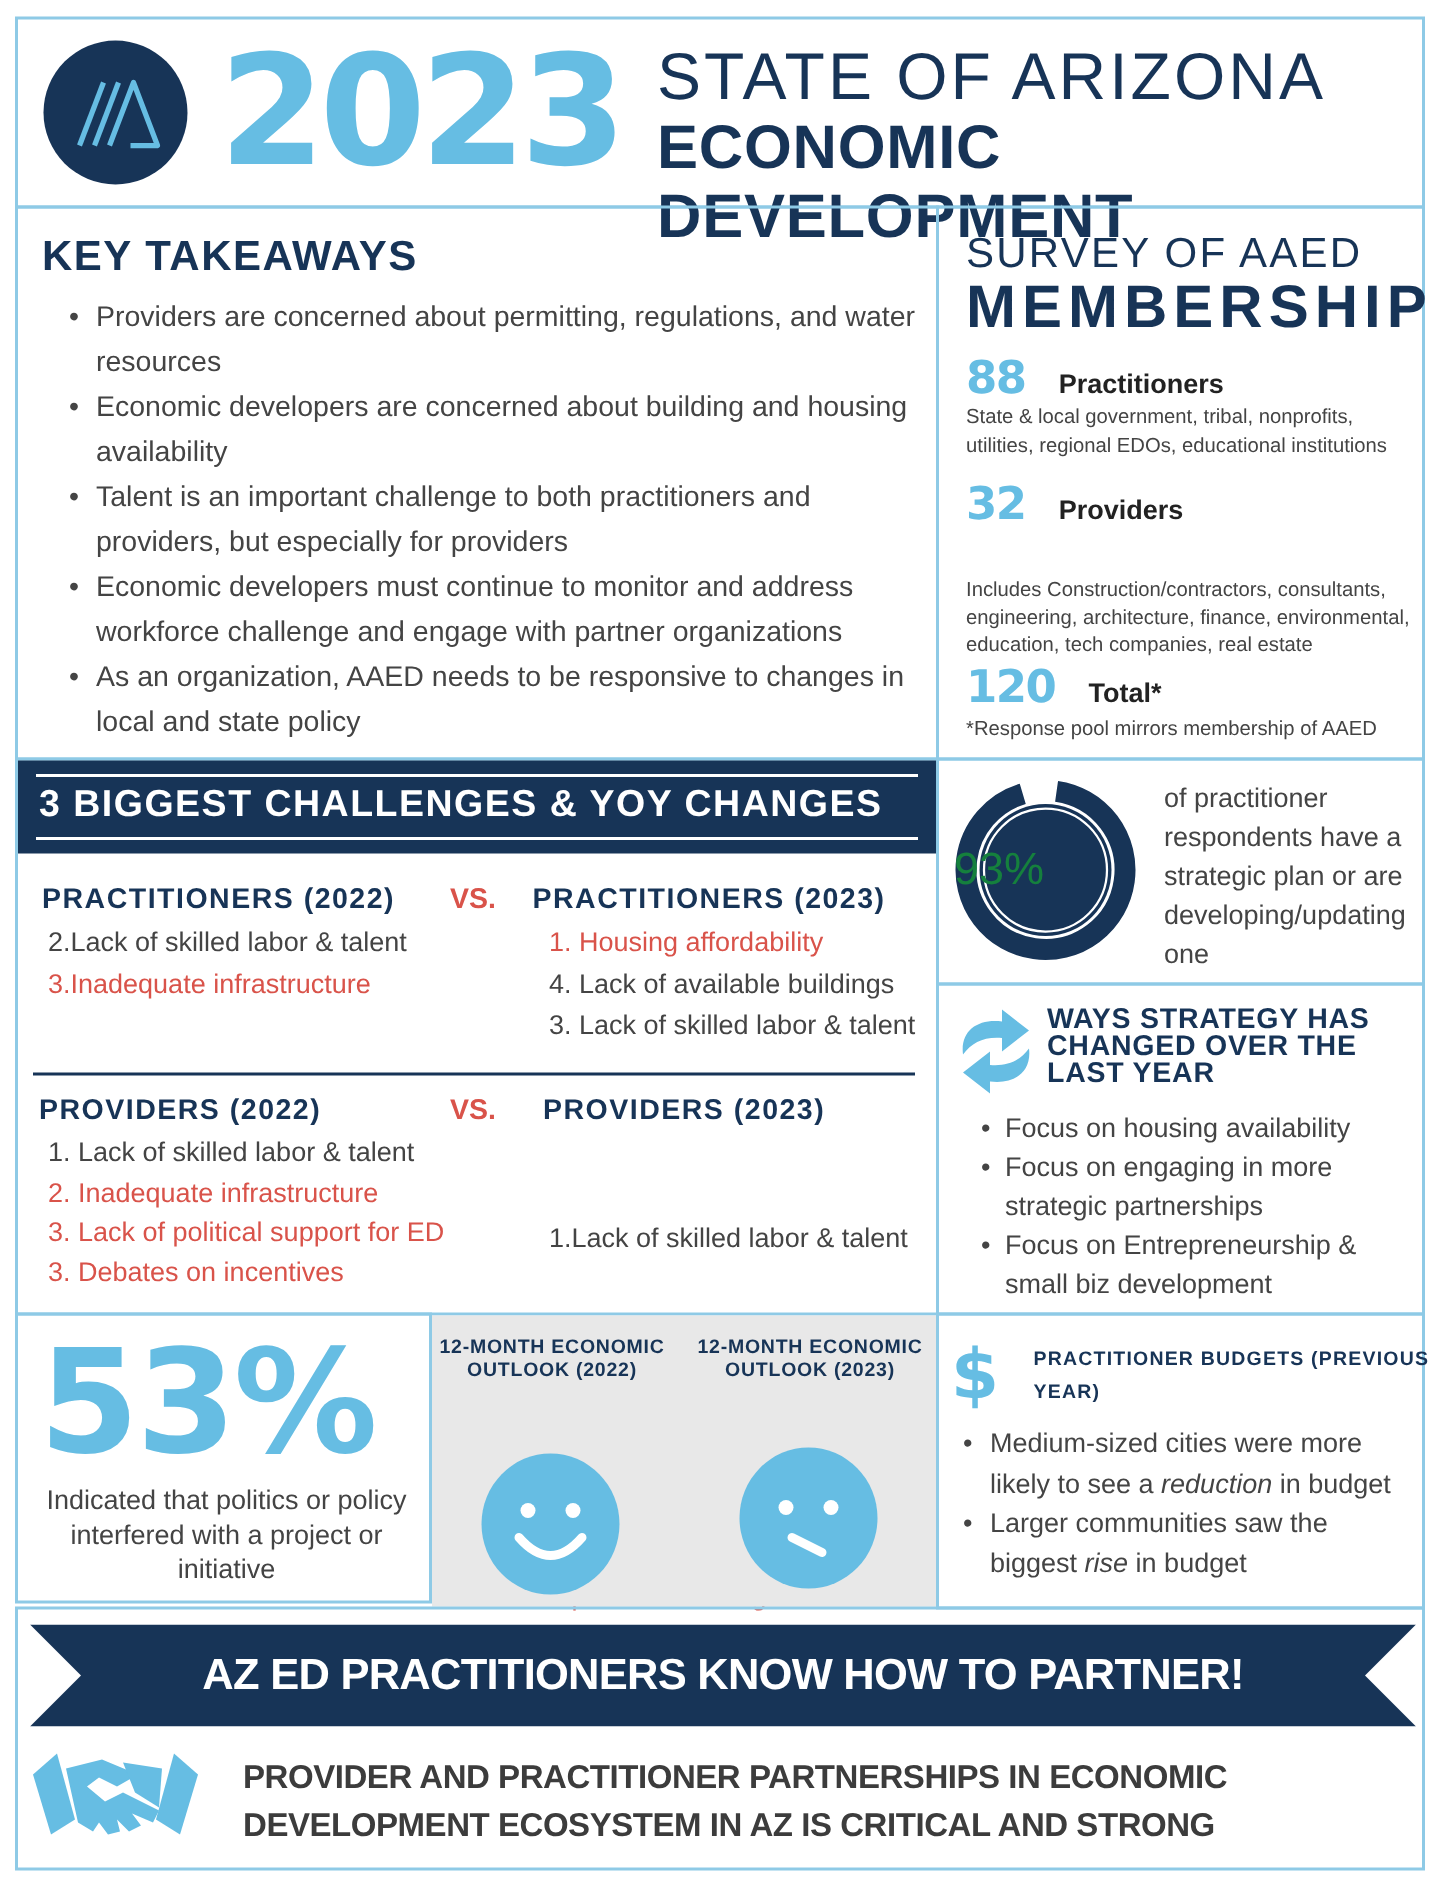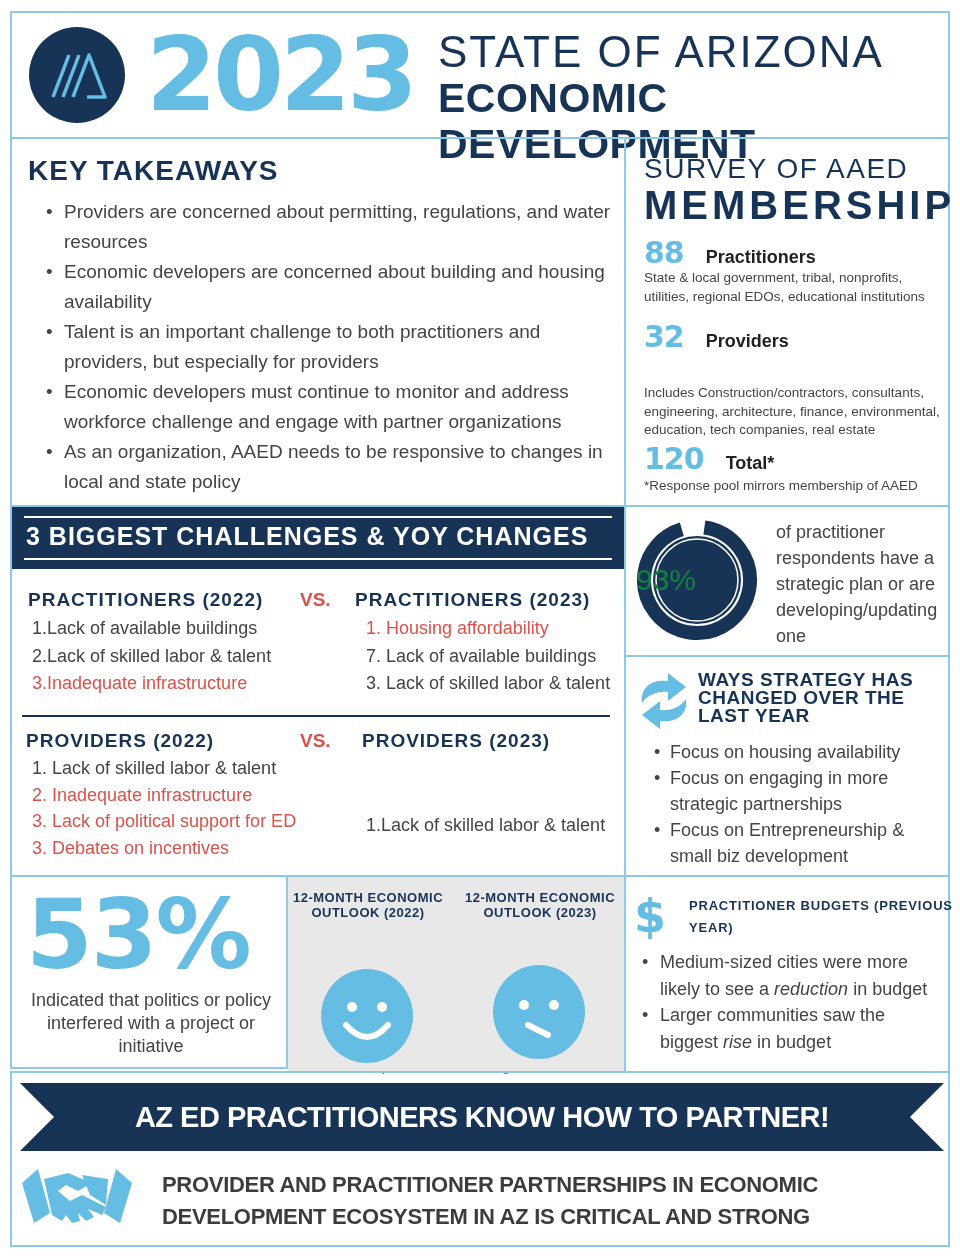--- a/index.html
+++ b/index.html
@@ -138,27 +138,26 @@
     <div class="rule" style="top:9px;"></div>
     <div id="ch-title">3 BIGGEST CHALLENGES &amp; YOY CHANGES</div>
     <div class="rule" style="top:51px;"></div>
   </div>
 
   <div class="ch-head" style="left:16px; top:82px;">PRACTITIONERS (2022)</div>
   <div class="ch-vs" style="left:288px; top:82px;">VS.</div>
   <div class="ch-head" style="left:343px; top:82px;">PRACTITIONERS (2023)</div>
 
   <ul class="ch-list" style="left:20px; top:108px;">
-    <li>1.Lack of available buildings</li>
     <li>2.Lack of skilled labor &amp; talent</li>
     <li class="hl">3.Inadequate infrastructure</li>
   </ul>
   <ul class="ch-list" style="left:354px; top:108px;">
     <li class="hl">1. Housing affordability</li>
-    <li>7. Lack of available buildings</li>
+    <li>4. Lack of available buildings</li>
     <li>3. Lack of skilled labor &amp; talent</li>
   </ul>
 
   <div id="ch-divider"></div>
 
   <div class="ch-head" style="left:14px; top:223px;">PROVIDERS (2022)</div>
   <div class="ch-vs" style="left:288px; top:223px;">VS.</div>
   <div class="ch-head" style="left:350px; top:223px;">PROVIDERS (2023)</div>
 
   <ul class="ch-list" style="left:20px; top:248px; line-height:26.5px;">

